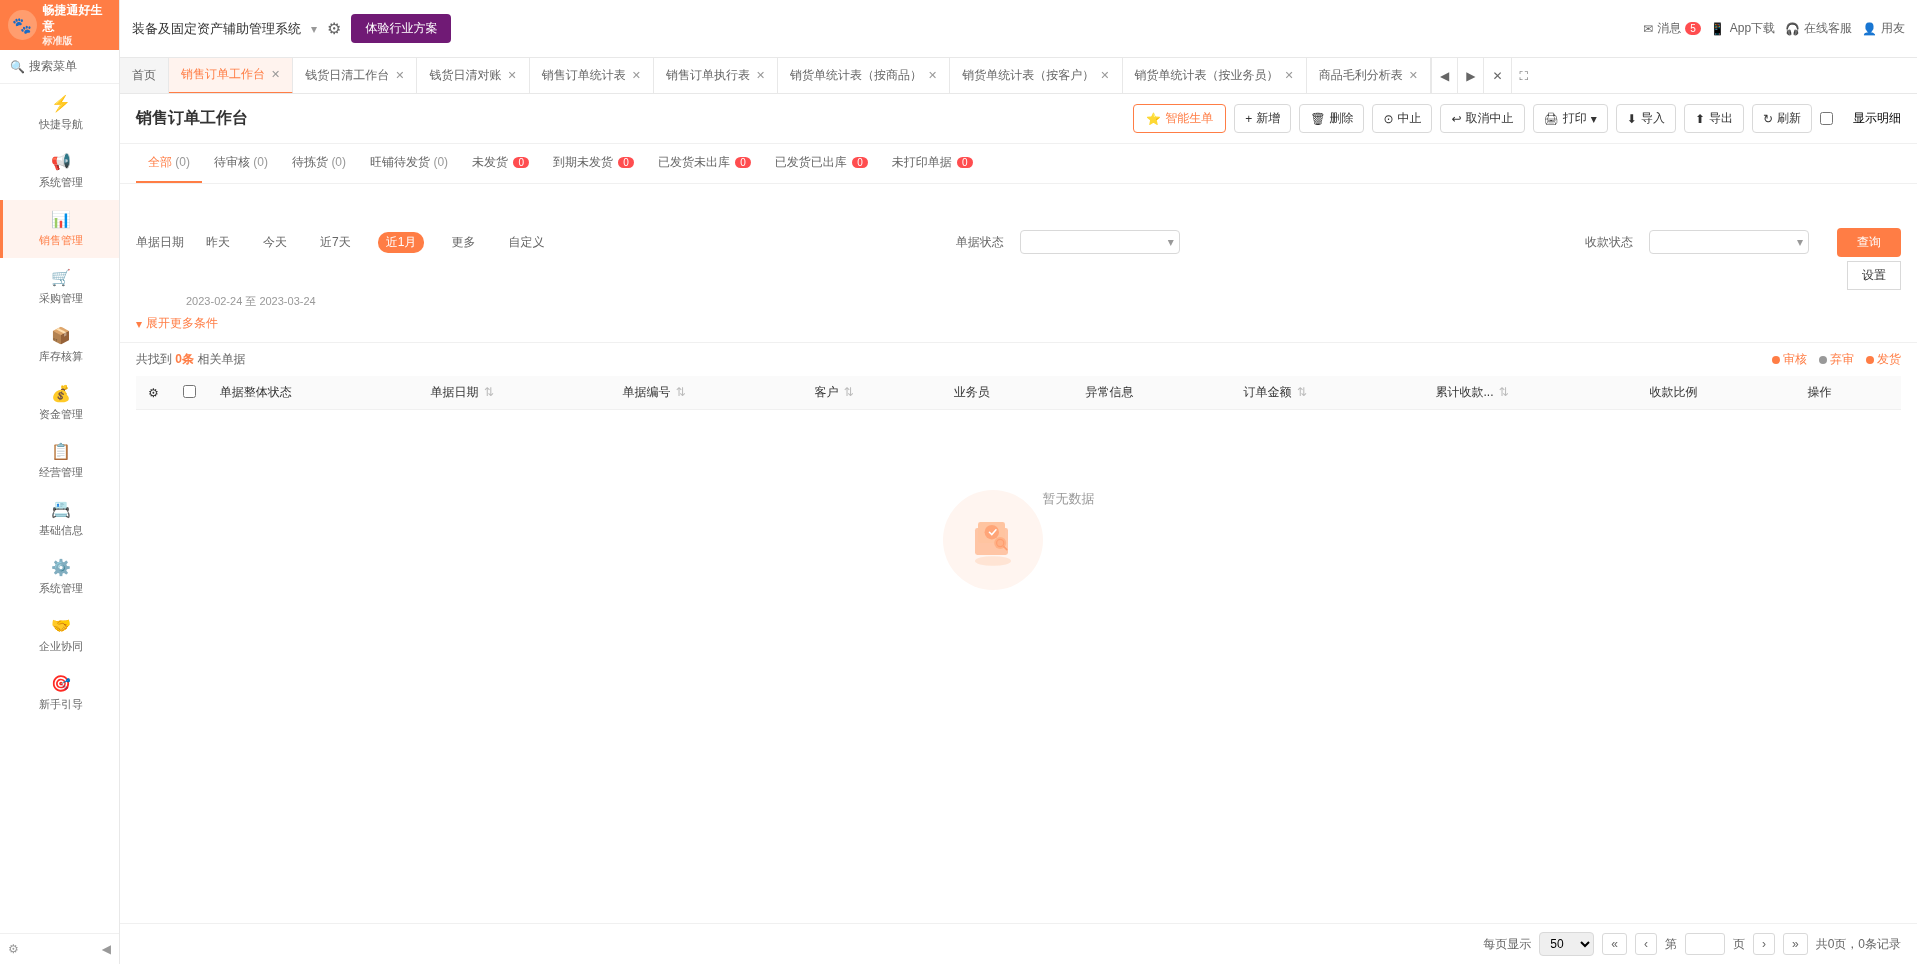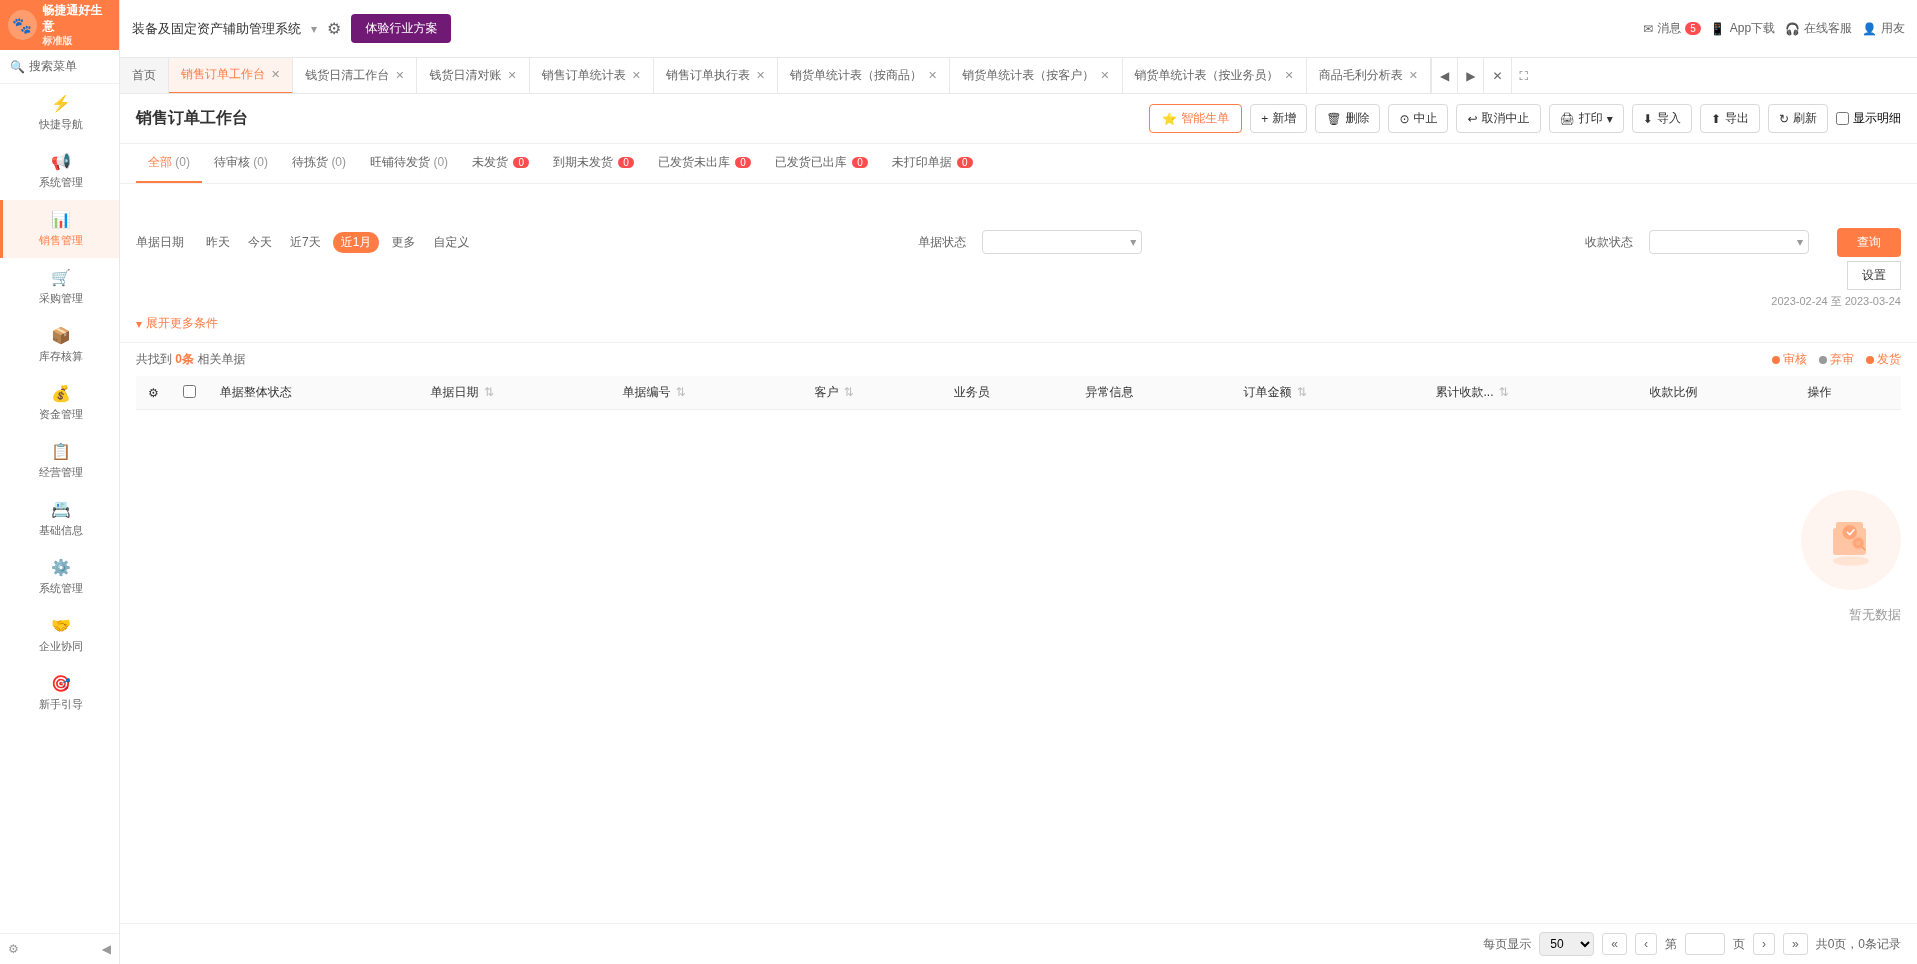--- a/index.html
+++ b/index.html
@@ -48,21 +48,21 @@
     .subtabs { background: #fff; padding: 0 16px; display: flex; align-items: center; border-bottom: 1px solid #f0f0f0; flex-shrink: 0; }
     .subtab { padding: 10px 12px; cursor: pointer; color: #666; border-bottom: 2px solid transparent; white-space: nowrap; font-size: 12px; }
     .subtab.active { color: #ff7d45; border-bottom-color: #ff7d45; }
     .subtab .count-badge { background: #ff4d4f; color: #fff; border-radius: 10px; padding: 0 5px; font-size: 10px; margin-left: 2px; }
     .subtab .count-zero { color: #999; }
 
     
     .filterbar { background: #fff; padding: 10px 16px; border-bottom: 1px solid #f0f0f0; flex-shrink: 0; }
     .filter-row { display: flex; align-items: center; gap: 16px; flex-wrap: wrap; }
     .filter-label { color: #666; white-space: nowrap; }
-    .filter-date-btns { display: flex; gap: 6px; align-items: center; }
+    .filter-date-btns { display: flex; gap: 21px; align-items: center; }
     .filter-date-btn { color: #666; cursor: pointer; padding: 2px 6px; border-radius: 3px; }
     .filter-date-btn.active { background: #ff7d45; color: #fff; border-radius: 10px; padding: 2px 8px; }
     .filter-select { border: 1px solid #d9d9d9; border-radius: 4px; padding: 4px 24px 4px 8px; cursor: pointer; color: #333; background: #fff; appearance: none; width: 160px; }
     .select-wrapper { position: relative; display: inline-block; }
     .select-wrapper::after { content: '▾'; position: absolute; right: 6px; top: 50%; transform: translateY(-50%); color: #999; pointer-events: none; }
     .filter-expand { color: #ff7d45; cursor: pointer; display: flex; align-items: center; gap: 4px; margin: 6px 0 0 0; }
     .btn-query { background: #ff7d45; color: #fff; border: none; padding: 6px 20px; border-radius: 4px; cursor: pointer; font-size: 12px; }
     .btn-set { background: #fff; border: 1px solid #d9d9d9; color: #333; padding: 5px 14px; border-radius: 0; cursor: pointer; font-size: 12px; }
 
     
@@ -75,21 +75,21 @@
     .dot-gray { background: #999; }
 
     
     .data-table { width: 100%; border-collapse: collapse; }
     .data-table th { background: #fafafa; border-bottom: 1px solid #f0f0f0; padding: 8px 12px; color: #333; font-weight: normal; text-align: left; white-space: nowrap; }
     .data-table th .sort-icon { color: #bbb; margin-left: 2px; cursor: pointer; }
     .checkbox-col { width: 30px; }
     .settings-col { width: 30px; }
 
     
-    .empty-state { display: flex; flex-direction: column; align-items: flex-end; justify-content: center; padding: 80px 0; }
+    .empty-state { display: flex; flex-direction: row; align-items: flex-start; justify-content: center; padding: 80px 0; }
     .empty-icon { width: 100px; height: 100px; background: #fff5f0; border-radius: 50%; display: flex; align-items: center; justify-content: center; font-size: 40px; margin-bottom: 16px; }
     .empty-text { color: #999; font-size: 13px; }
 
     
     .pagination { background: #fff; border-top: 1px solid #f0f0f0; padding: 8px 16px; display: flex; align-items: center; justify-content: flex-end; gap: 8px; flex-shrink: 0; }
     .pagination-label { color: #666; }
     .pagination-select { border: 1px solid #d9d9d9; border-radius: 4px; padding: 3px 6px; }
     .page-btn { border: 1px solid #d9d9d9; background: #fff; padding: 3px 8px; cursor: pointer; border-radius: 3px; color: #666; }
     .page-input { border: 1px solid #d9d9d9; border-radius: 3px; padding: 3px 6px; width: 40px; text-align: center; }
 
@@ -272,21 +272,21 @@
           <span>导入</span>
         </button>
         <button class="btn-default">
           <span>⬆</span>
           <span>导出</span>
         </button>
         <button class="btn-default">
           <span>↻</span>
           <span>刷新</span>
         </button>
-        <label style="display:flex;align-items:center;gap:4px;cursor:pointer;">
+        <label style="display:flex;align-items:center;gap:20px;cursor:pointer;">
           <input type="checkbox" style="">
           <span>显示明细</span>
         </label>
       </div>
     </div>
 
     <div class="subtabs">
       <div class="subtab active">
         <span>全部</span>
         <span class="count-zero">(0)</span>
@@ -348,21 +348,21 @@
         <div class="select-wrapper">
           <select class="filter-select">
             <option value=""></option>
           </select>
         </div>
         <div style="display:flex;flex-direction:column;align-items:flex-end;gap:4px;margin-left:12px;margin-top:34px;">
           <button class="btn-query">查询</button>
           <button class="btn-set">设置</button>
         </div>
       </div>
-      <div class="filter-row" style="margin-top:4px;justify-content:flex-end;">
+      <div class="filter-row" style="margin-top:4px;">
         <span style="margin-left:50px;color:#999;font-size:11px;">2023-02-24 至 2023-03-24</span>
       </div>
       <div class="filter-expand">
         <span>▾</span>
         <span>展开更多条件</span>
       </div>
     </div>
 
     <div class="table-area">
       <div class="table-info">

